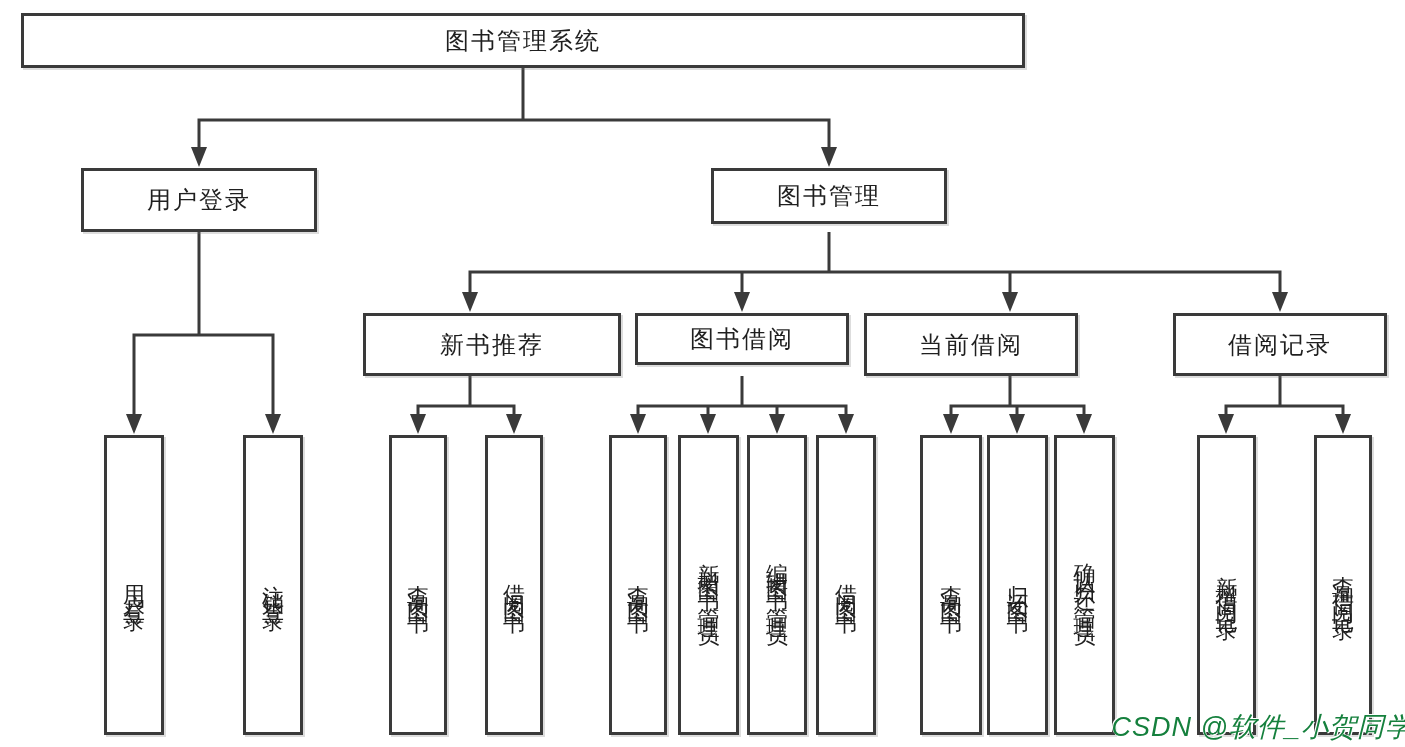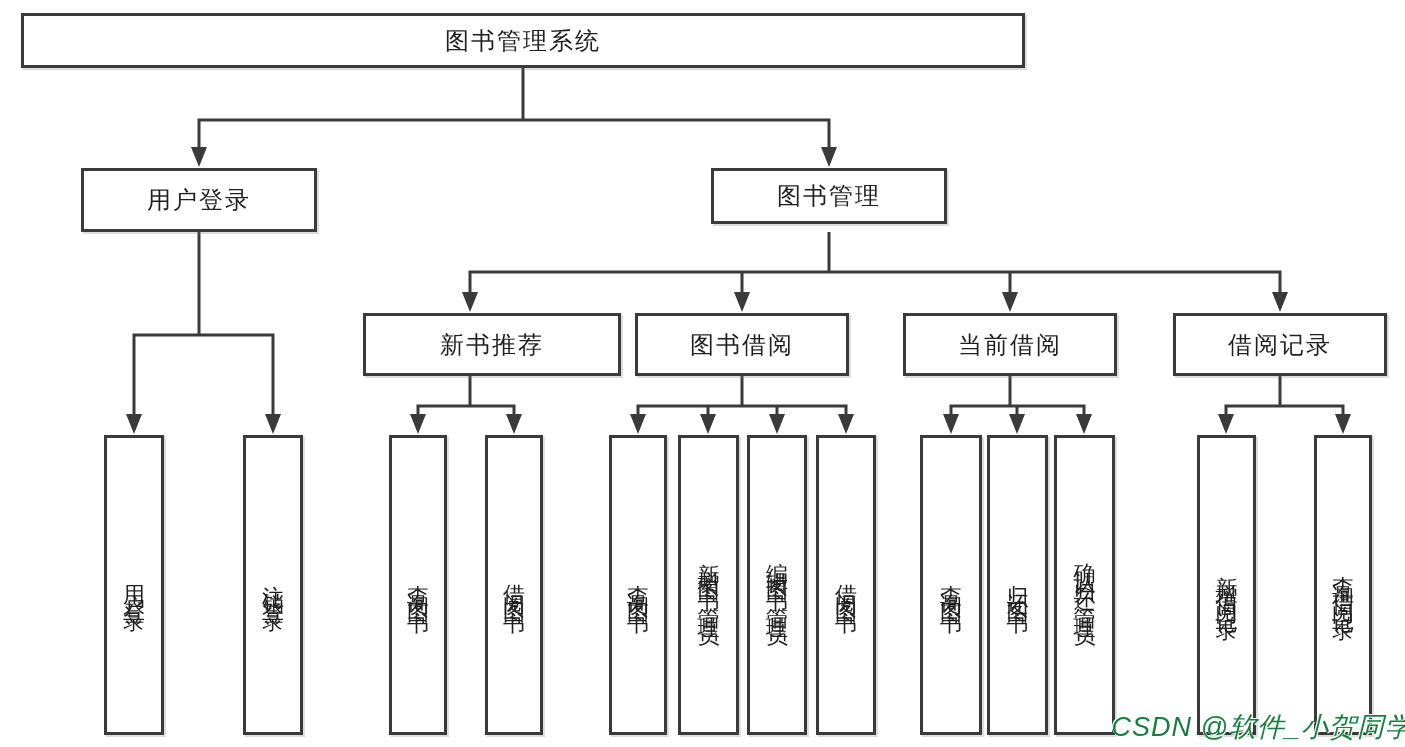--- a/index.html
+++ b/index.html
@@ -112,24 +112,24 @@
   <div class="box" style="left:81px; top:168px; width:236px; height:64px;">
     <span class="hlabel">用户登录</span>
   </div>
   <div class="box" style="left:711px; top:168px; width:236px; height:56px;">
     <span class="hlabel">图书管理</span>
   </div>
 
   <div class="box" style="left:363px; top:313px; width:258px; height:63px;">
     <span class="hlabel">新书推荐</span>
   </div>
-  <div class="box" style="left:635px; top:313px; width:214px; height:63px;">
+  <div class="box" style="left:635px; top:313px; width:214px; height:52px;">
     <span class="hlabel">图书借阅</span>
   </div>
-  <div class="box" style="left:903px; top:313px; width:214px; height:63px;">
+  <div class="box" style="left:864px; top:313px; width:214px; height:63px;">
     <span class="hlabel">当前借阅</span>
   </div>
   <div class="box" style="left:1173px; top:313px; width:214px; height:63px;">
     <span class="hlabel">借阅记录</span>
   </div>
 
   <div class="box leaf" style="left:104px; width:60px;">
     <span class="vtext">用户登录</span>
   </div>
   <div class="box leaf" style="left:243px; width:60px;">

